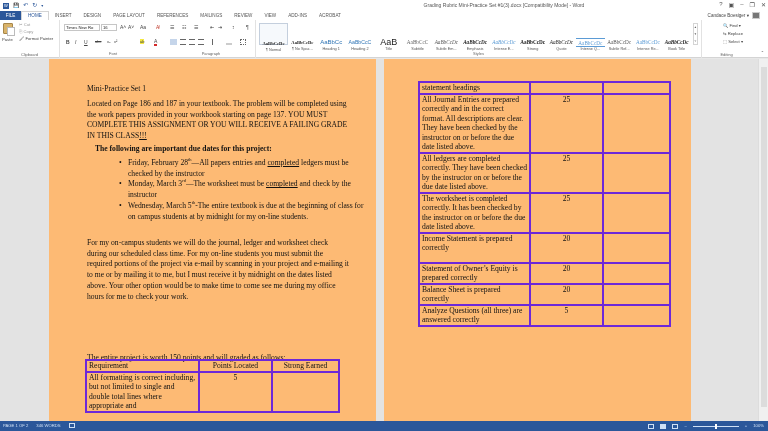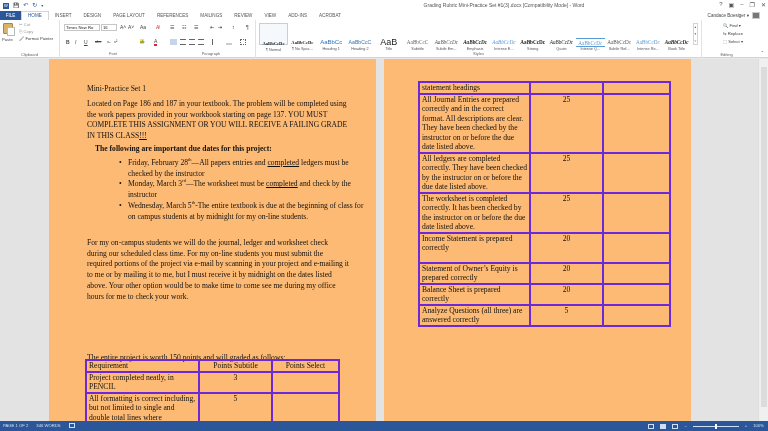--- a/index.html
+++ b/index.html
@@ -245,27 +245,22 @@
 
       <div class="p" style="left:38px;top:179px;width:262px;">
         <span>For my </span><span class="link">on-campus</span><span> students we will do the journal, ledger and worksheet check during our scheduled class time.  For my on-line students you must submit the required portions of the project via e-mail by scanning in your project and e-mailing it to me or by mailing it to me, but I must receive it by midnight on the dates listed above.  Your other option would be to make time to come see me during my office hours for me to check your work.</span>
       </div>
       <div class="p" style="left:38px;top:258px;margin-top:36px;">The entire project is worth 150 points and will graded as follows:</div>
 
       <table class="rubric t1">
         <tbody>
             <tr>
           <td style="width:113px;">Requirement</td>
-          <td class="num" style="width:73px;">Points Subtitle</td>
-          <td class="num" style="width:67px;">Points Select</td>
-        </tr>
-        <tr>
-          <td>Project completed neatly, in PENCIL</td>
-          <td class="num">3</td>
-          <td></td>
+          <td class="num" style="width:73px;">Points Located</td>
+          <td class="num" style="width:67px;">Strong Earned</td>
         </tr>
         <tr>
           <td>All formatting is correct including, but not limited to single and double total lines where appropriate and</td>
           <td class="num">5</td>
           <td></td>
         </tr>
       </tbody>
         </table>
     </div>
 

